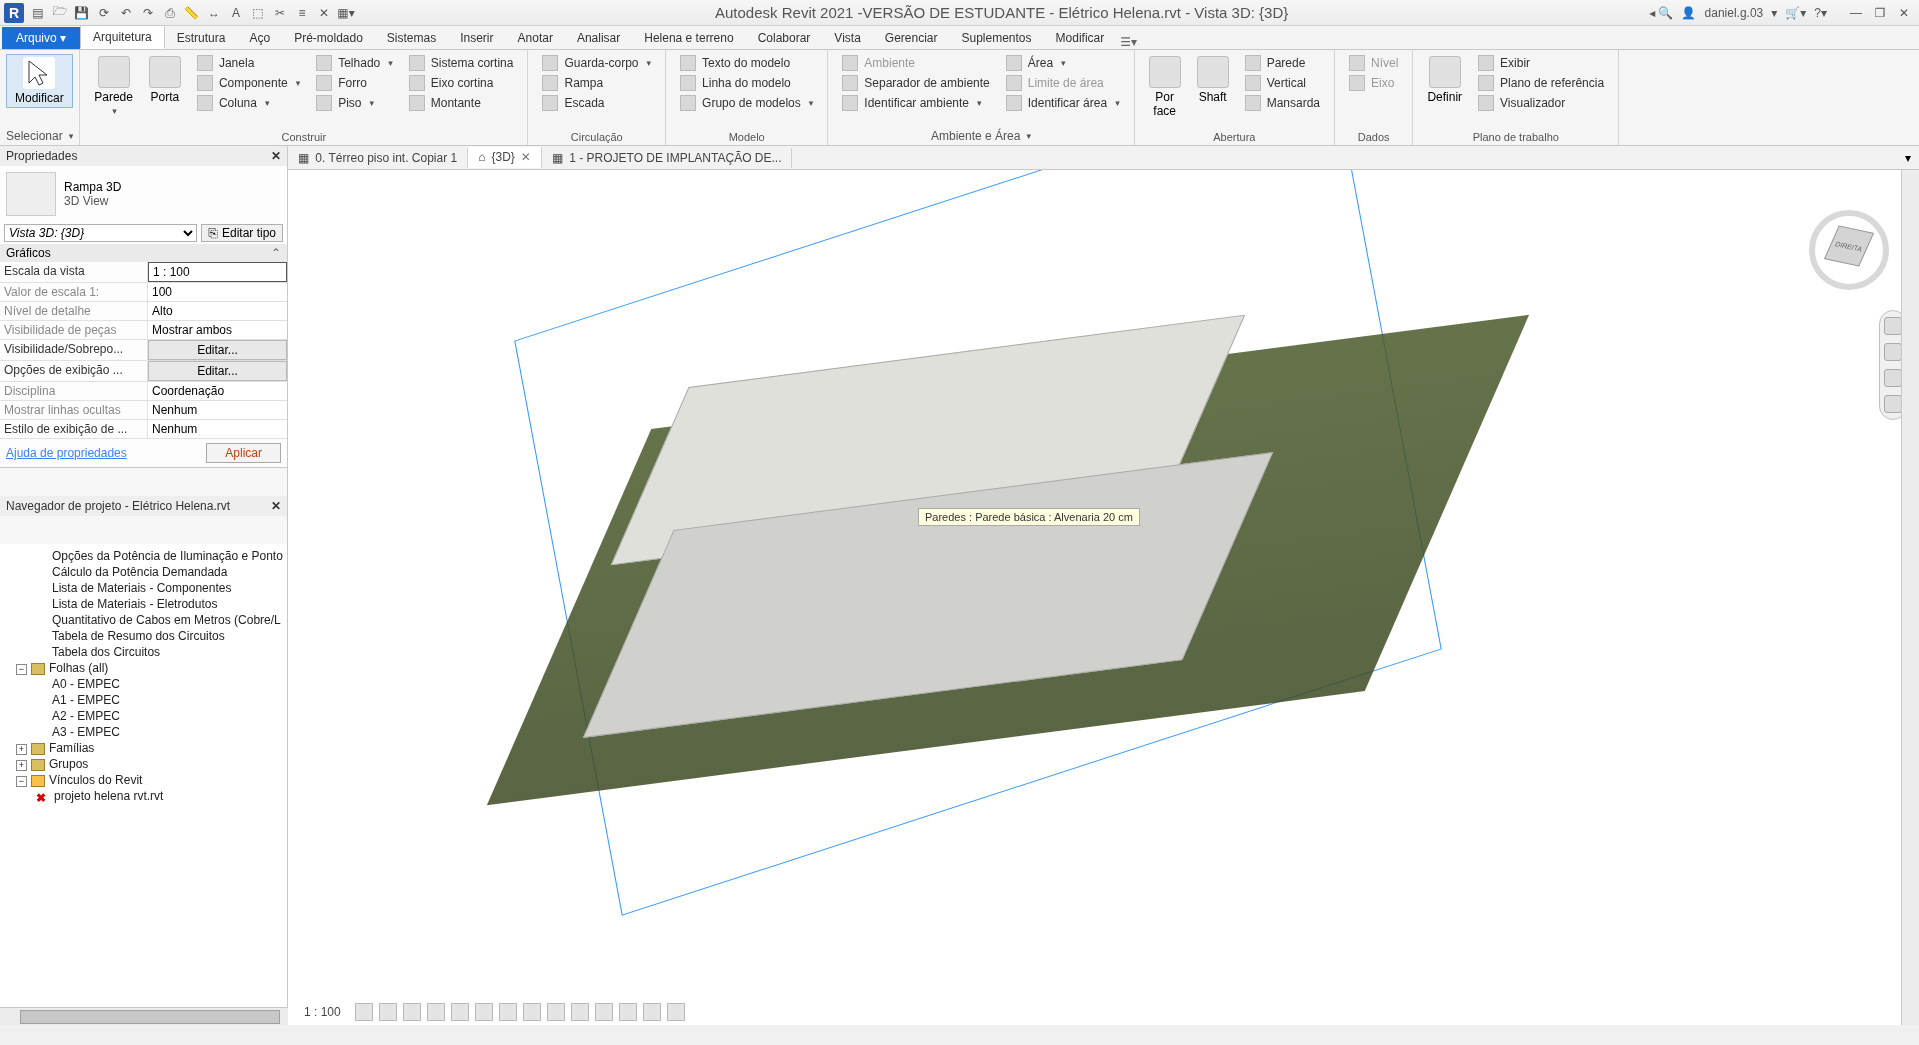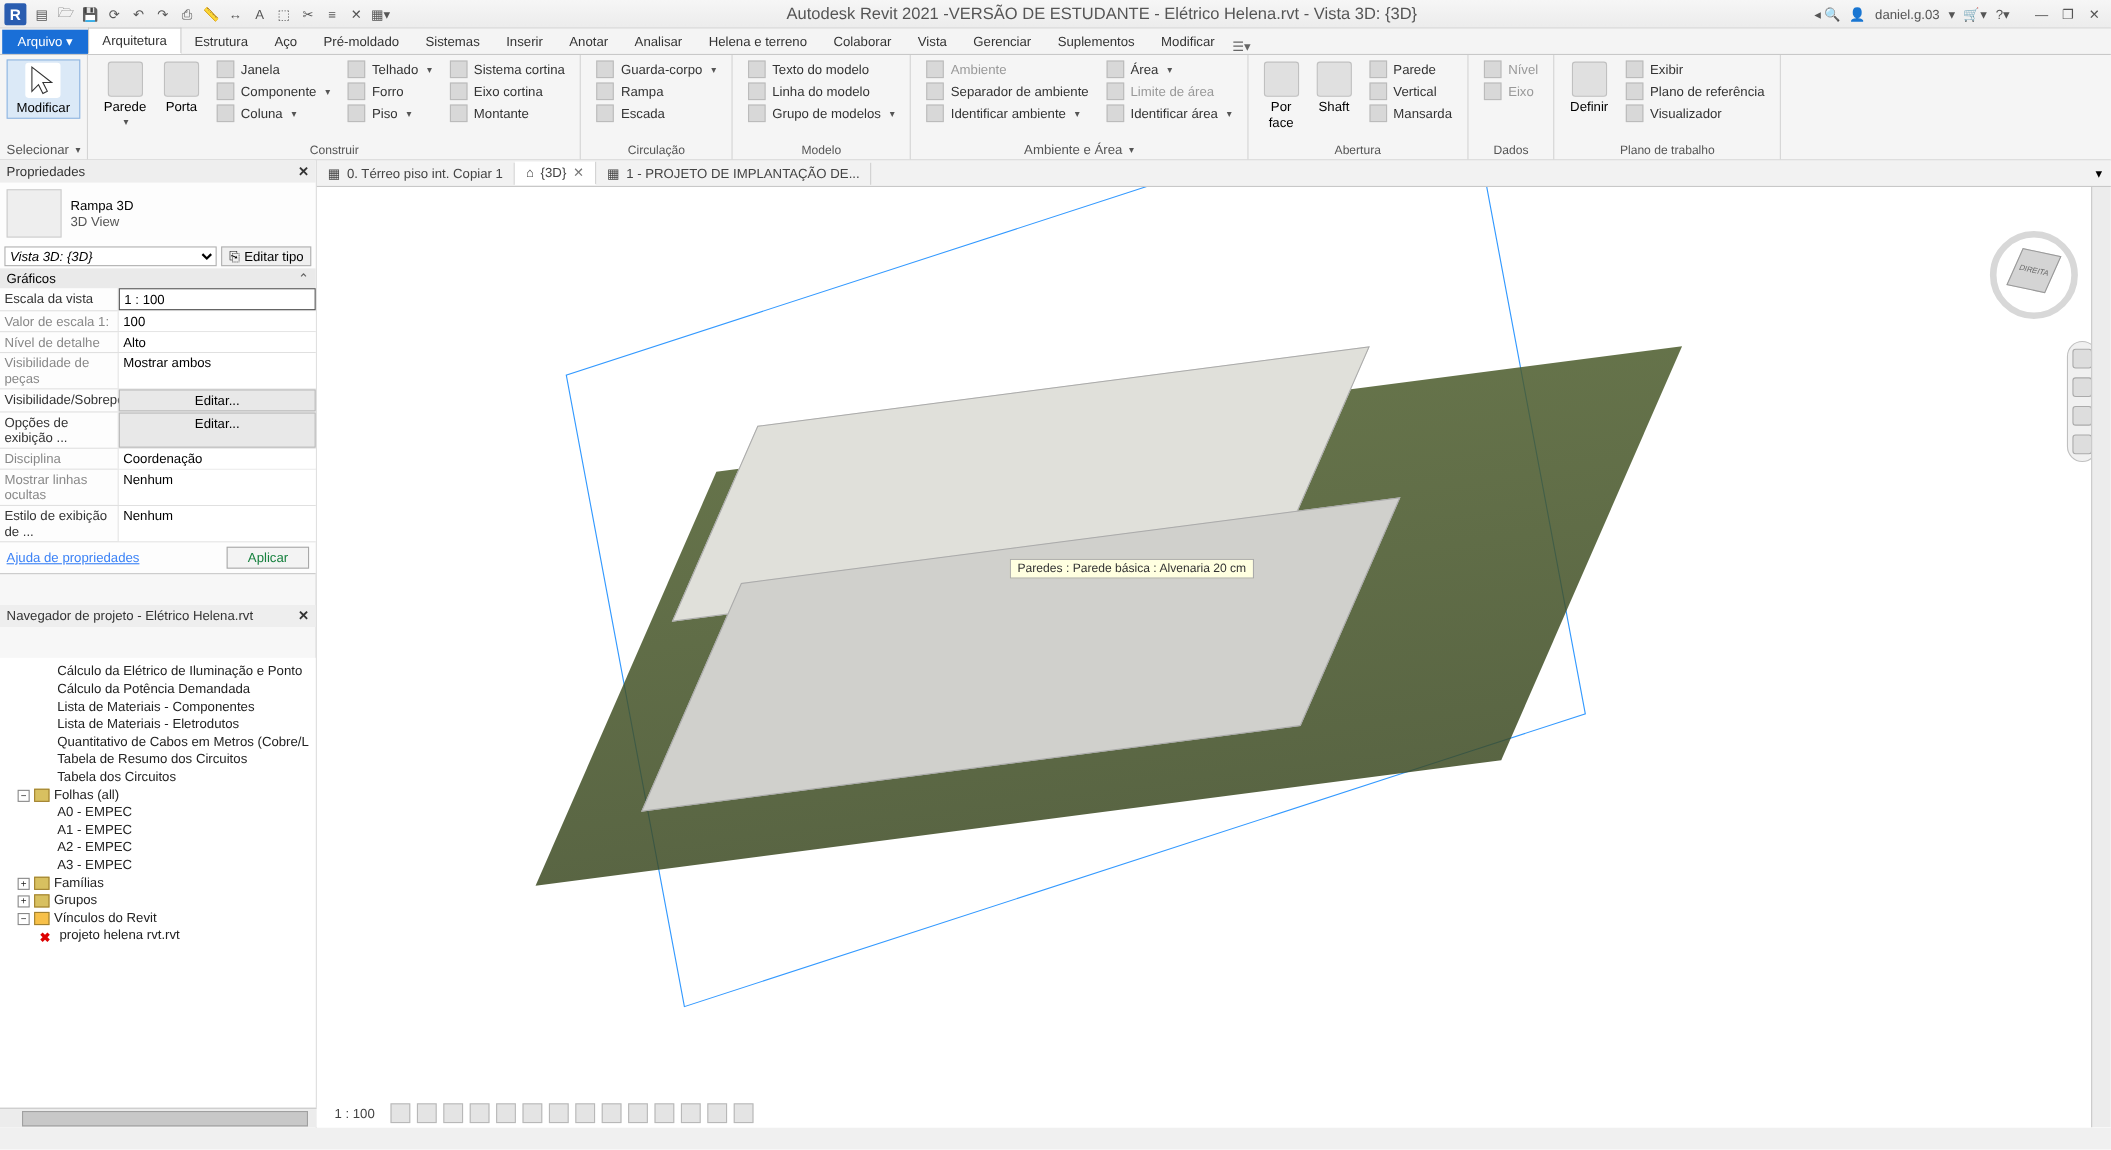--- a/index.html
+++ b/index.html
@@ -46,28 +46,28 @@
 .typeRow { display:flex; align-items:center; padding:6px; gap:8px; }
 .typeRow .cube { width:50px; height:44px; background:#eee; border:1px solid #ccc; }
 .typeRow .ttxt { display:flex; flex-direction:column; }
 .editType { display:flex; align-items:center; padding:2px 4px; gap:4px; }
 .editType select { flex:1; background:#fff; border:1px solid #b0b0b0;font-style:italic; }
 .editType .etbtn { background:#f0f0f0; border:1px solid #b0b0b0; padding:1px 6px; cursor:pointer; display:flex; gap:4px; align-items:center;}
 .catHdr { background:#eaeaea; display:flex; justify-content:space-between; padding:2px 6px; font-size:11px; }
 .catHdr .arr { color:#666; }
 .propgrid { display:flex; flex-direction:column; }
 .prow { display:flex; border-bottom:1px solid #e0e0e0; }
-.prow .pk { width:108px; padding:2px 4px; color:#333; border-right:1px solid #e0e0e0; }
+.prow .pk { width:148px; padding:2px 4px; color:#333; border-right:1px solid #e0e0e0; }
 .prow .pk.dim { color:#888; }
 .prow .pv { flex:1; padding:2px 4px; background:#fff; }
 .prow .pv.inp { background:#fff; border:1px solid #555; }
 .prow .pv.btn { text-align:center; background:#e8e8e8; border:1px solid #b8b8b8; cursor:pointer; }
 .propfoot { display:flex; justify-content:space-between; align-items:center; padding:4px 6px; }
 .propfoot a { color:#3b82f6; text-decoration:underline; cursor:pointer; }
-.propfoot .apply { padding:2px 18px; border:1px solid #a8a8a8; background:#f3f3f3; color:#15803d; }
+.propfoot .apply { padding:2px 18px; border:1px solid #a8a8a8; background:#f3f3f3; color:#c2410c; }
 
 
 .browser { flex:1; overflow:auto; background:#fff; }
 .tree { padding:4px; }
 .tree .node { padding:1px 0 1px 12px; white-space:nowrap; color:#222; cursor:pointer; }
 .tree .node.l2 { padding-left:32px; }
 .tree .node.l3 { padding-left:48px; }
 .tree .exp { display:inline-block; width:11px; height:11px; border:1px solid #888; text-align:center; line-height:9px; font-size:9px; margin-right:4px; background:#fff; }
 .tree .ticon { width:14px; height:12px; display:inline-block; background:#d8c060; border:1px solid #a08030; margin-right:4px; vertical-align:middle; }
 .tree .ticon.link { background:#f7c048; }
@@ -464,21 +464,21 @@
         <div class="apply">Aplicar</div>
       </div>
     </div>
 
     <div class="panelhdr">
       <span>Navegador de projeto - Elétrico Helena.rvt</span>
       <span class="x">✕</span>
     </div>
     <div class="browser">
       <div class="tree" id="tree">
-          <div class="node l3">Cálculo da Elétrico de Iluminação e Ponto</div>
+          <div class="node l3">Opções da Potência de Iluminação e Ponto</div>
           <div class="node l3">Cálculo da Potência Demandada</div>
           <div class="node l3">Lista de Materiais - Componentes</div>
           <div class="node l3">Lista de Materiais - Eletrodutos</div>
           <div class="node l3">Quantitativo de Cabos em Metros (Cobre/L</div>
           <div class="node l3">Tabela de Resumo dos Circuitos</div>
           <div class="node l3">Tabela dos Circuitos</div>
           <div class="node"><span class="exp">−</span><span class="ticon"></span>Folhas (all)</div>
           <div class="node l3">A0 - EMPEC</div>
           <div class="node l3">A1 - EMPEC</div>
           <div class="node l3">A2 - EMPEC</div>

